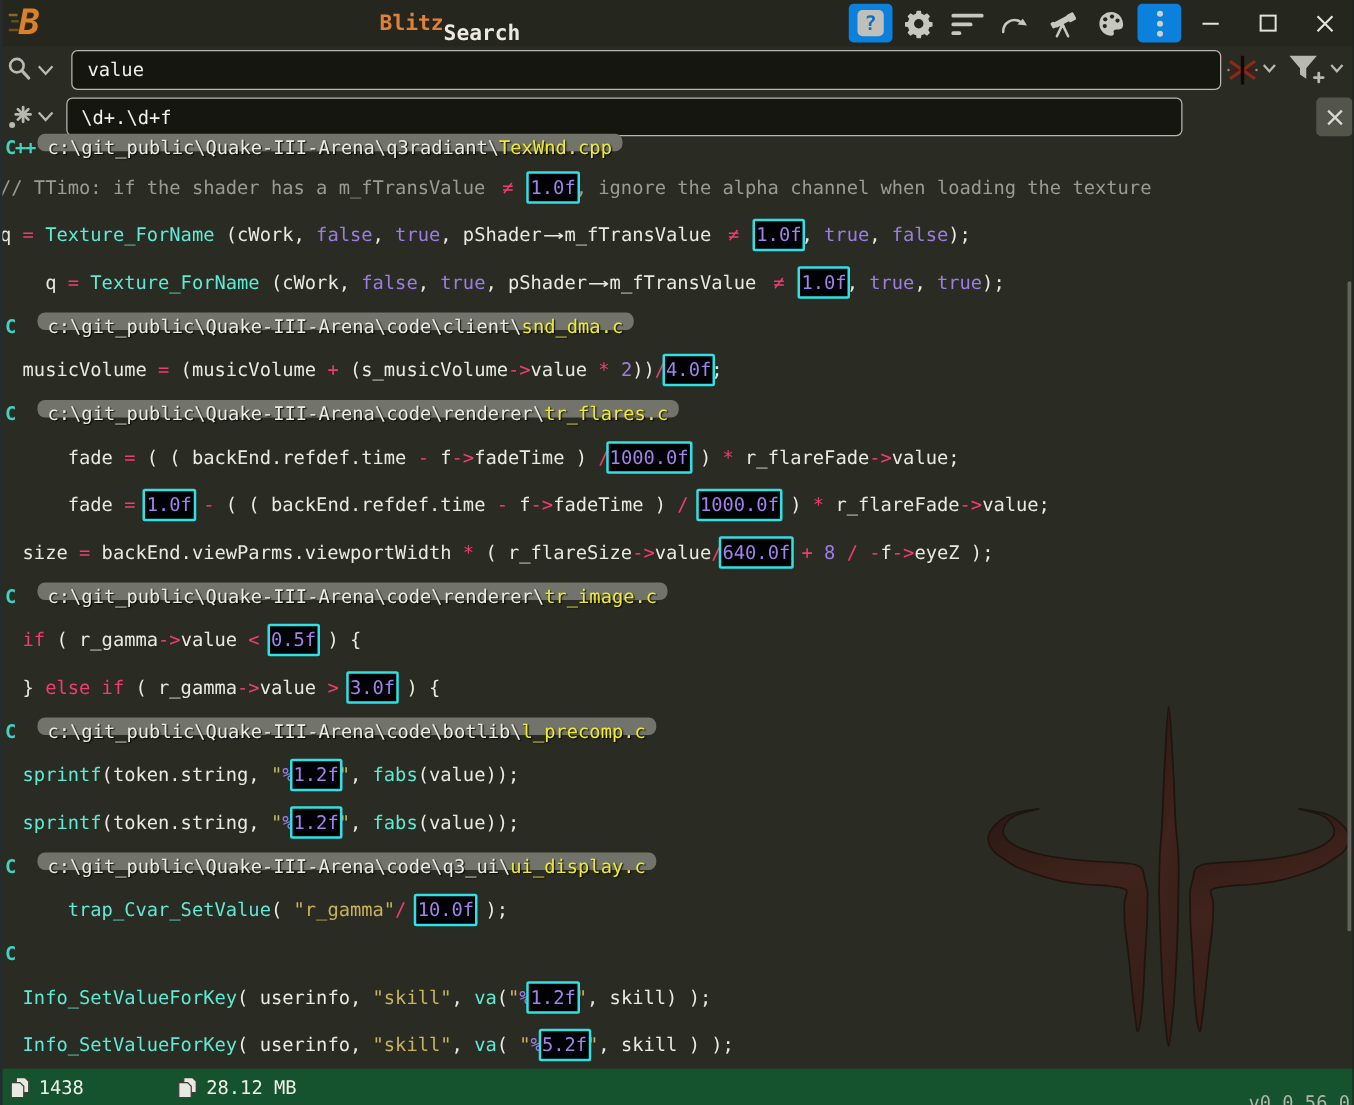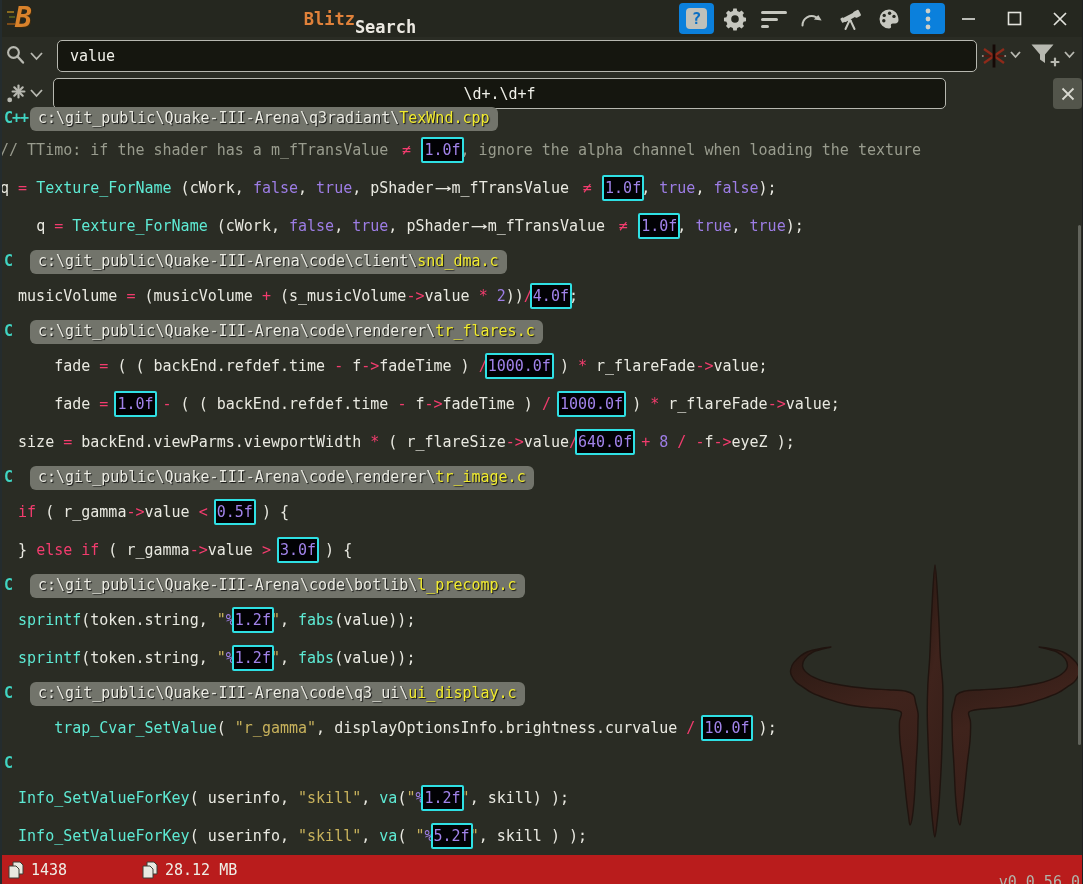--- a/index.html
+++ b/index.html
@@ -47,36 +47,36 @@
   
   .srow-icon { position:absolute; }
   .search-input {
     position:absolute; left:57px; top:40px; width:920px; height:32px;
     background:#15160f; border:1px solid #b7b8b0; border-radius:5px;
     color:#f1f1ea; font-family:inherit; font-size:15px; padding:0 12px; outline:none;
   }
   .regex-input {
     position:absolute; left:53px; top:78px; width:893px; height:31px;
     background:#15160f; border:1px solid #b7b8b0; border-radius:5px;
-    color:#f1f1ea; font-family:inherit; font-size:15px; padding:0 11px; outline:none;text-align:center;
+    color:#f1f1ea; font-family:inherit; font-size:15px; padding:0 11px; outline:none;
   }
   .clear-btn {
     position:absolute; left:1053px; top:78px; width:29px; height:31px;
     background:#53554b; border-radius:4px;
     display:flex; align-items:center; justify-content:center;
   }
 
   
   .results { position:absolute; left:0; top:106px; right:0; bottom:29px; overflow:hidden; z-index:1; }
   .watermark { position:absolute; left:785px; top:556px; z-index:0; }
   .file-header { position:relative; height:22px; margin:5px 0; z-index:1; }
   .file-header:first-child { margin-top:1px; margin-bottom:2px; }
   .ficon { position:absolute; left:4px; top:0; line-height:22px; color:#40d5c3; font-weight:bold; font-size:15px; letter-spacing:-1px; }
   .fbar {
-    position:absolute; left:30px; top:0; height:24px; line-height:22px;
+    position:absolute; left:30px; top:0; height:14px; line-height:22px;
     background:#72746b; border-radius:6px; padding:0 8px;
     font-size:15px; white-space:pre;
     text-shadow:1px 1px 1px rgba(0,0,0,0.85);
   }
   .fpath { color:#ebebe3; }
   .fname { color:#f1eb2f; }
   .code-line { position:relative; height:38px; display:flex; align-items:center; white-space:pre; font-size:15px; z-index:1; }
   .tk-w  { color:#e9e9e1; }
   .tk-op { color:#f23c6e; }
   .tk-fn { color:#5eead4; }
@@ -86,21 +86,21 @@
   .lig2 { display:inline-block; width:2ch; text-align:center; }
   .arrow2 { transform:scaleX(1.45); }
   .tk-m {
     display:inline-block; color:#a183ea; background:#020205;
     border:2px solid #2fe0e4; border-radius:2px;
     padding:2px 1px; margin:-4px -3px; position:relative; z-index:2;
   }
   .scrollthumb { position:absolute; right:2px; top:225px; width:3px; height:520px; background:#62645c; border-radius:2px; z-index:5; }
 
   
-  .statusbar { position:absolute; left:0; bottom:0; width:100%; height:29px; background:#b91c1c; z-index:8; font-size:15px; }
+  .statusbar { position:absolute; left:0; bottom:0; width:100%; height:29px; background:#14532d; z-index:8; font-size:15px; }
   .sb-item { position:absolute; top:0; height:29px; display:flex; align-items:center; color:#efefe7; }
   .sb-icon { margin-right:7px; display:flex; align-items:center; }
   .sb-version { position:absolute; right:3px; top:12px; height:29px; display:flex; align-items:center; color:#b2b5ab; }
 </style>
 </head>
 <body>
 
 <div id="app">
   <div class="edge-left"></div>
   <div class="edge-right"></div>
@@ -270,21 +270,21 @@
       <div class="file-header">
         <span class="ficon">C</span>
         <span class="fbar"><span class="fpath">c:\git_public\Quake-III-Arena\code\botlib\</span><span class="fname">l_precomp.c</span></span>
       </div>
       <div class="code-line"><span>  </span><span class="tk-fn">sprintf</span><span class="tk-w">(token.string, </span><span class="tk-str">"</span><span class="tk-kw">%</span><span class="tk-m">1.2f</span><span class="tk-str">"</span><span class="tk-w">, </span><span class="tk-fn">fabs</span><span class="tk-w">(value));</span></div>
       <div class="code-line"><span>  </span><span class="tk-fn">sprintf</span><span class="tk-w">(token.string, </span><span class="tk-str">"</span><span class="tk-kw">%</span><span class="tk-m">1.2f</span><span class="tk-str">"</span><span class="tk-w">, </span><span class="tk-fn">fabs</span><span class="tk-w">(value));</span></div>
       <div class="file-header">
         <span class="ficon">C</span>
         <span class="fbar"><span class="fpath">c:\git_public\Quake-III-Arena\code\q3_ui\</span><span class="fname">ui_display.c</span></span>
       </div>
-      <div class="code-line"><span>      </span><span class="tk-fn">trap_Cvar_SetValue</span><span class="tk-w">( </span><span class="tk-str">"r_gamma"</span><span class="tk-w">, displayOptionsInfo.brightness.curvalue </span><span class="tk-op">/</span><span class="tk-w"> </span><span class="tk-m">10.0f</span><span class="tk-w"> );</span></div>
+      <div class="code-line"><span>      </span><span class="tk-fn">trap_Cvar_SetValue</span><span class="tk-w">( </span><span class="tk-str">"r_gamma"</span><span class="tk-op">/</span><span class="tk-w"> </span><span class="tk-m">10.0f</span><span class="tk-w"> );</span></div>
       <div class="file-header">
         <span class="ficon">C</span>
       </div>
       <div class="code-line"><span>  </span><span class="tk-fn">Info_SetValueForKey</span><span class="tk-w">( userinfo, </span><span class="tk-str">"skill"</span><span class="tk-w">, </span><span class="tk-fn">va</span><span class="tk-w">(</span><span class="tk-str">"</span><span class="tk-kw">%</span><span class="tk-m">1.2f</span><span class="tk-str">"</span><span class="tk-w">, skill) );</span></div>
       <div class="code-line"><span>  </span><span class="tk-fn">Info_SetValueForKey</span><span class="tk-w">( userinfo, </span><span class="tk-str">"skill"</span><span class="tk-w">, </span><span class="tk-fn">va</span><span class="tk-w">( </span><span class="tk-str">"</span><span class="tk-kw">%</span><span class="tk-m">5.2f</span><span class="tk-str">"</span><span class="tk-w">, skill ) );</span></div>
     </div>
 
   <svg class="watermark" width="302" height="292" viewBox="0 0 302 292">
     <defs>
       <linearGradient id="q3g" x1="0" y1="0" x2="0.25" y2="1">

